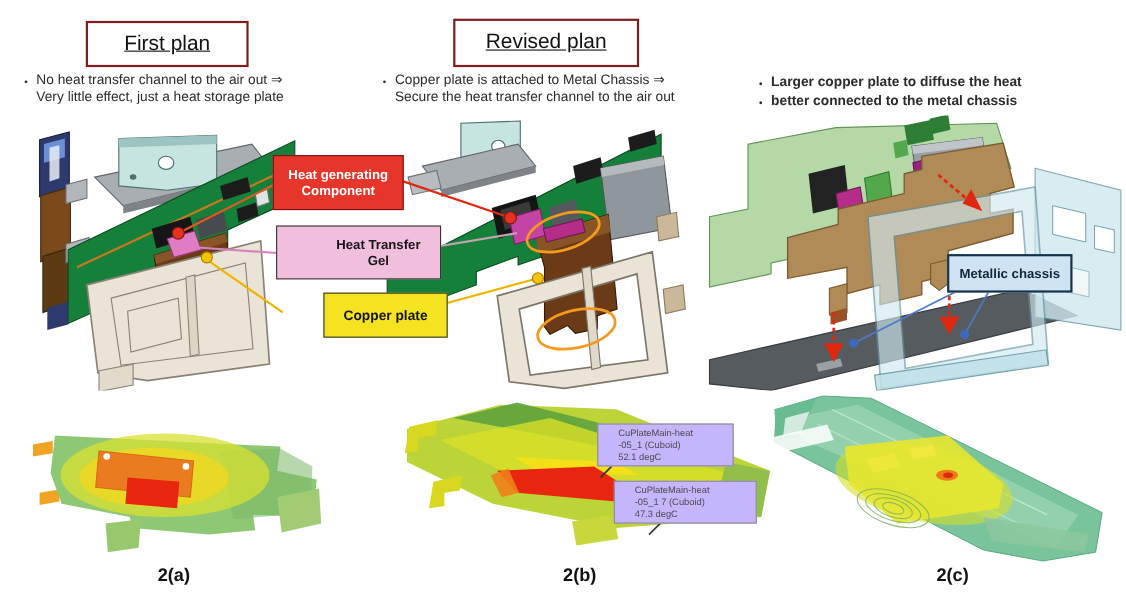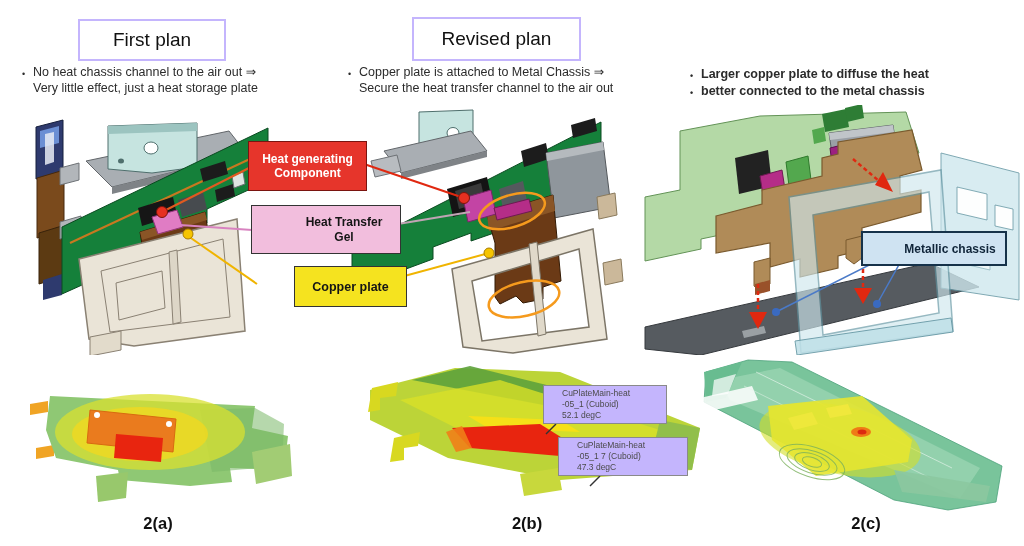--- a/index.html
+++ b/index.html
@@ -1,21 +1,21 @@
 <!DOCTYPE html>
 <html><head>
 <meta charset="utf-8">
 <style>
   html,body{margin:0;padding:0;background:#fff;}
   .page{position:relative;width:1024px;height:546px;background:#ffffff;overflow:hidden;
         font-family:"Liberation Sans", sans-serif;color:#222;}
   svg{position:absolute;left:0;}
   
   .plan-box{position:absolute;display:flex;align-items:center;justify-content:center;
-            background:#fff;border:2px solid #c4b5fd;font-size:19px;color:#111;}
+            background:#fff;border:2px solid #7f1d1d;font-size:19px;color:#111;text-decoration:underline;}
   .plan-box.final{background:#f7f2b5;border-width:3px;font-weight:bold;}
   
   .bullets{position:absolute;font-size:12.5px;line-height:16px;color:#2b2b2b;}
   .bullets.bold{font-weight:bold;line-height:15px;}
   .bullet-row{display:flex;}
   .marker{width:11px;font-size:9px;padding-top:2px;flex:none;}
   
   .lbl{position:absolute;display:flex;flex-direction:column;align-items:center;justify-content:center;
        text-align:center;font-weight:bold;z-index:5;}
   .lbl-red{background:#e6352b;border:1.5px solid #7a1410;color:#fff;font-size:12px;line-height:14px;}
@@ -37,21 +37,21 @@
     <span>First plan</span>
   </div>
   <div class="plan-box" style="left:412px;top:17px;width:165px;height:40px;">
     <span>Revised plan</span>
   </div>
 
   <div class="bullets" style="left:22px;top:64px;width:310px;">
     <div class="bullet-row">
       <span class="marker">•</span>
       <span>
-        <span>No heat chassis channel to the air out ⇒</span><br>
+        <span>No heat transfer channel to the air out ⇒</span><br>
         <span>Very little effect, just a heat storage plate</span>
       </span>
     </div>
   </div>
 
   <div class="bullets" style="left:348px;top:64px;width:320px;">
     <div class="bullet-row">
       <span class="marker">•</span>
       <span>
         <span>Copper plate is attached to Metal Chassis ⇒</span><br>
@@ -207,21 +207,21 @@
     <span>Heat generating</span>
     <span>Component</span>
   </div>
   <div class="lbl lbl-pink" style="left:251px;top:205px;width:112px;height:47px;padding-left:36px;">
     <span>Heat Transfer</span>
     <span>Gel</span>
   </div>
   <div class="lbl lbl-yellow" style="left:254px;top:266px;width:111px;height:39px;margin-left:40px;">
     <span>Copper plate</span>
   </div>
-  <div class="lbl lbl-blue" style="left:861px;top:231px;width:110px;height:31px;padding-left:32px;">
+  <div class="lbl lbl-blue" style="left:861px;top:231px;width:110px;height:31px;">
     <span>Metallic chassis</span>
   </div>
 
   <svg style="top:352px;" width="1024" height="160" viewBox="0 352 1024 160">
 
     <g>
       <polygon points="30,404 48,401 48,412 30,415" fill="#f0a424"></polygon>
       <polygon points="36,448 54,445 54,456 36,459" fill="#f0a424"></polygon>
       <polygon points="50,396 255,406 252,428 288,436 284,470 230,468 232,482 190,486 120,480 118,470 56,458 46,430" fill="#8fc874"></polygon>
       <polygon points="200,410 255,408 284,424 282,466 212,472" fill="#7ab868" opacity="0.55"></polygon>

